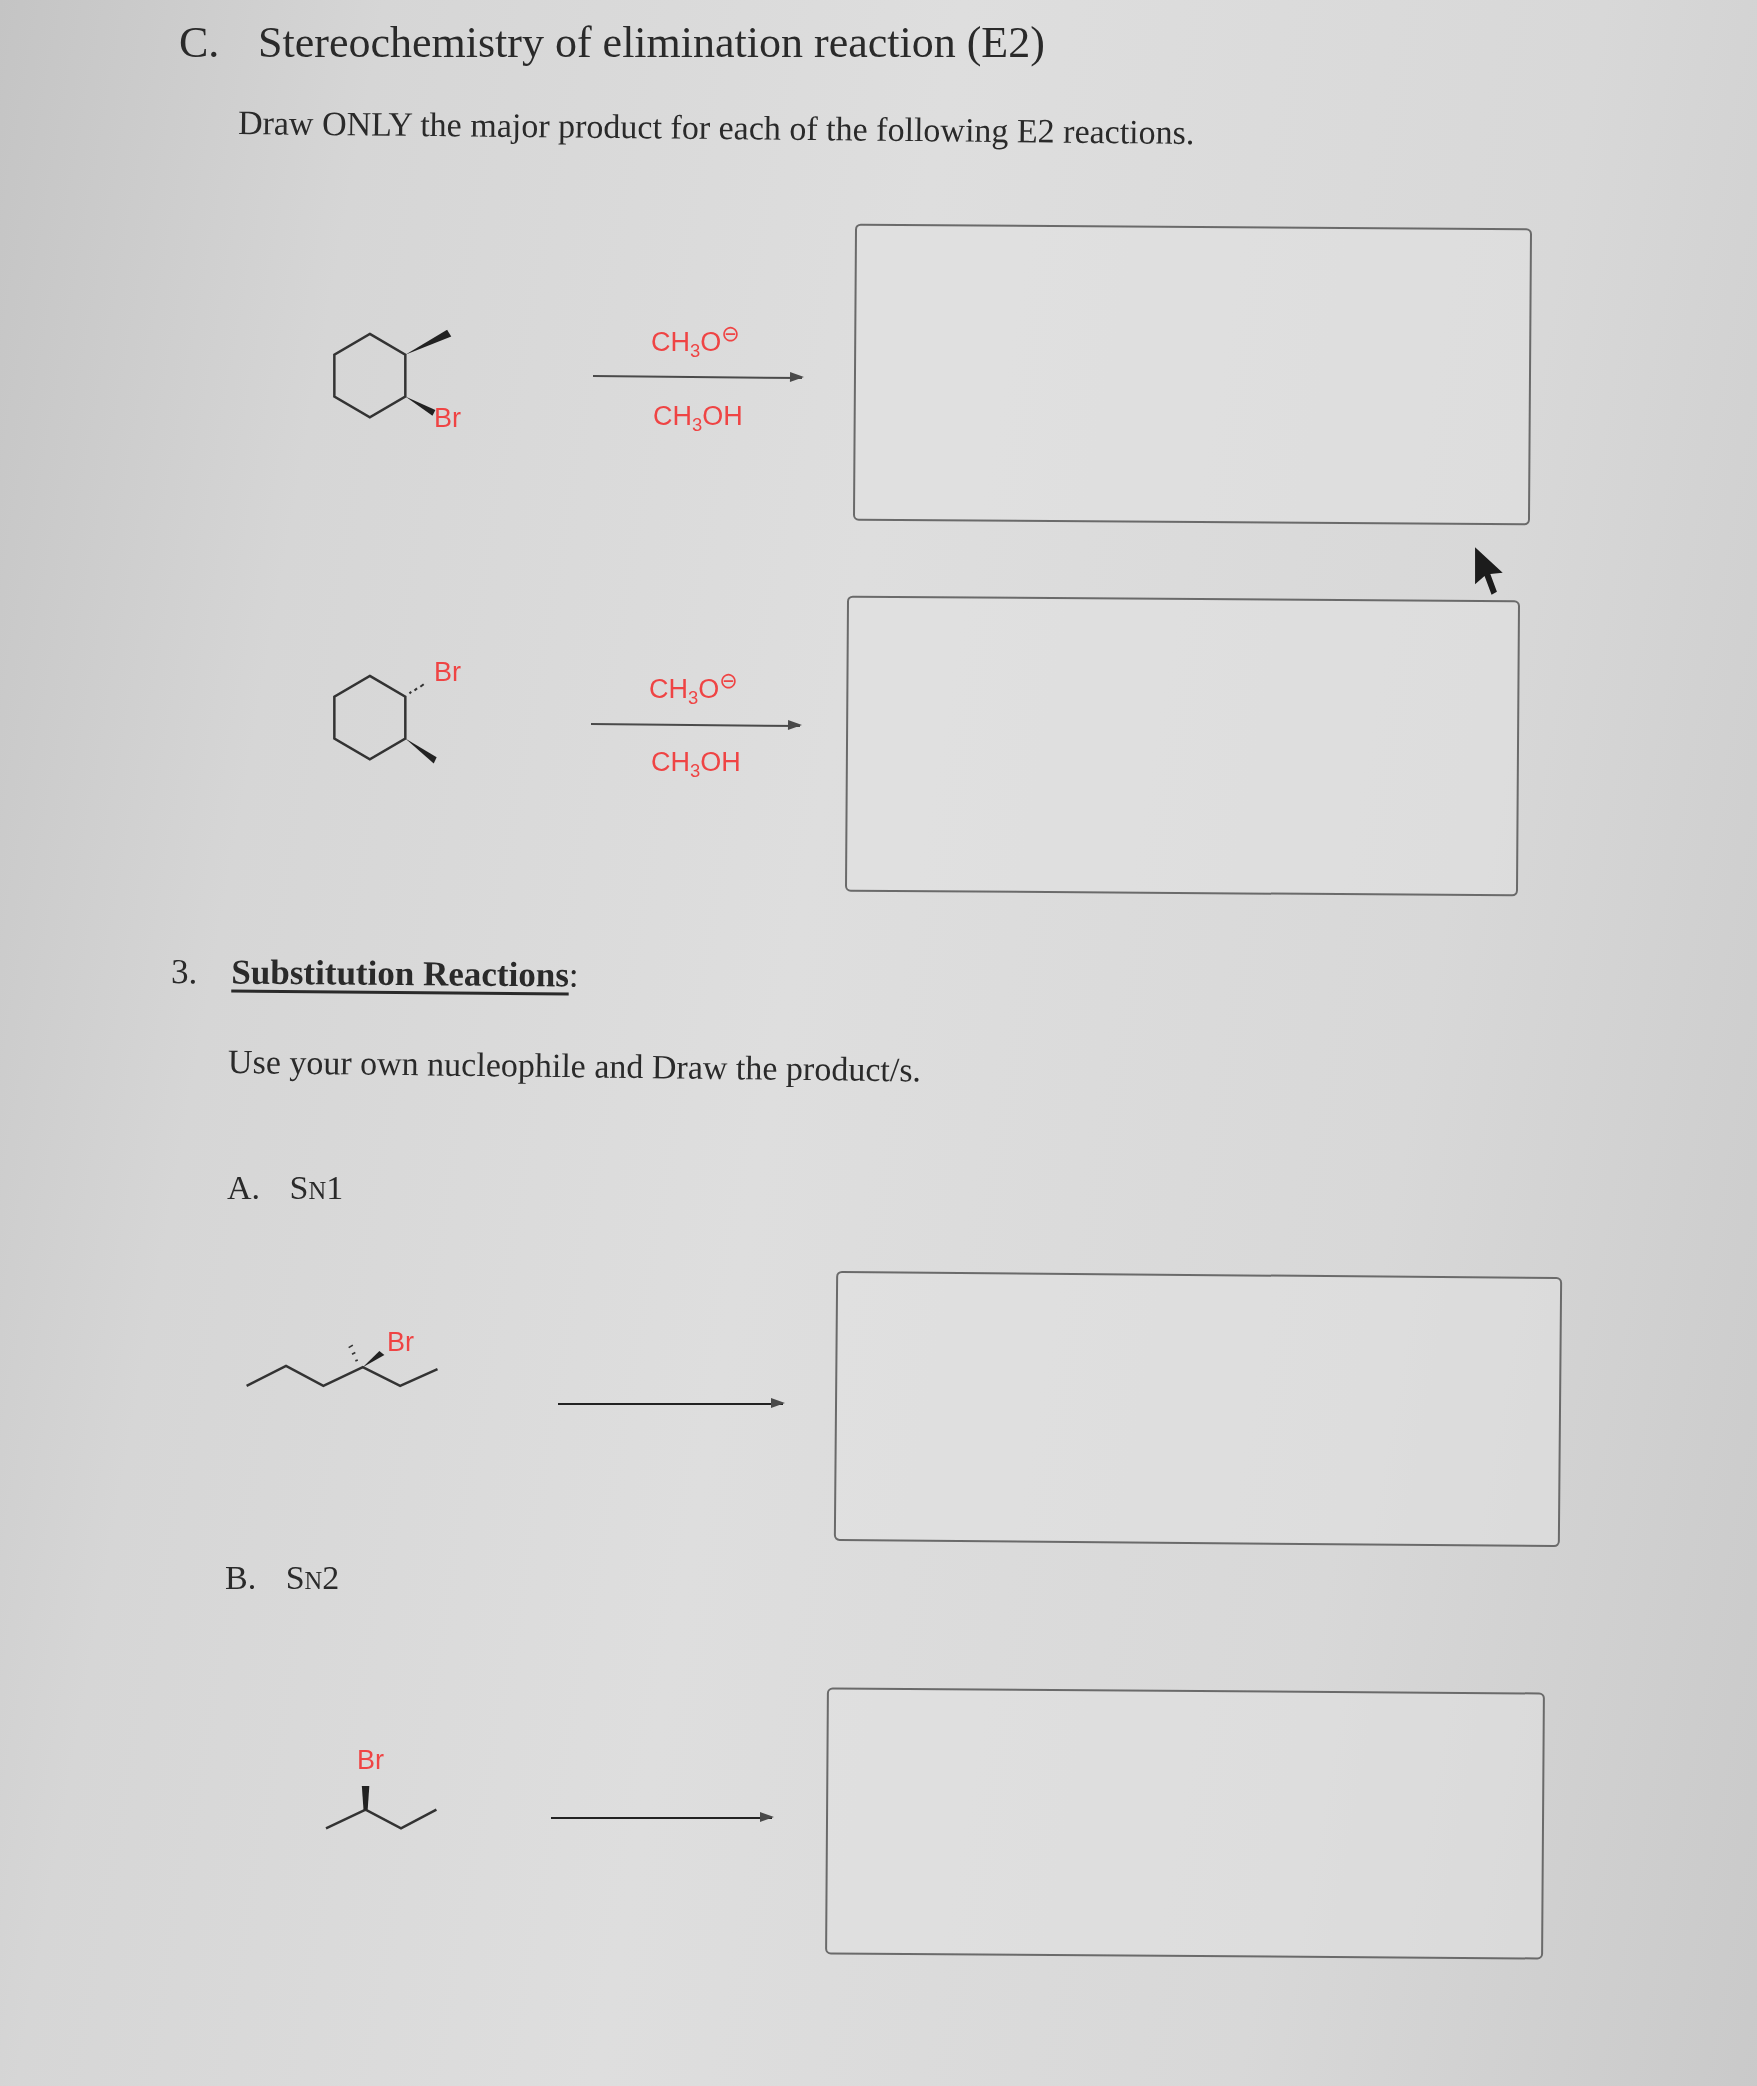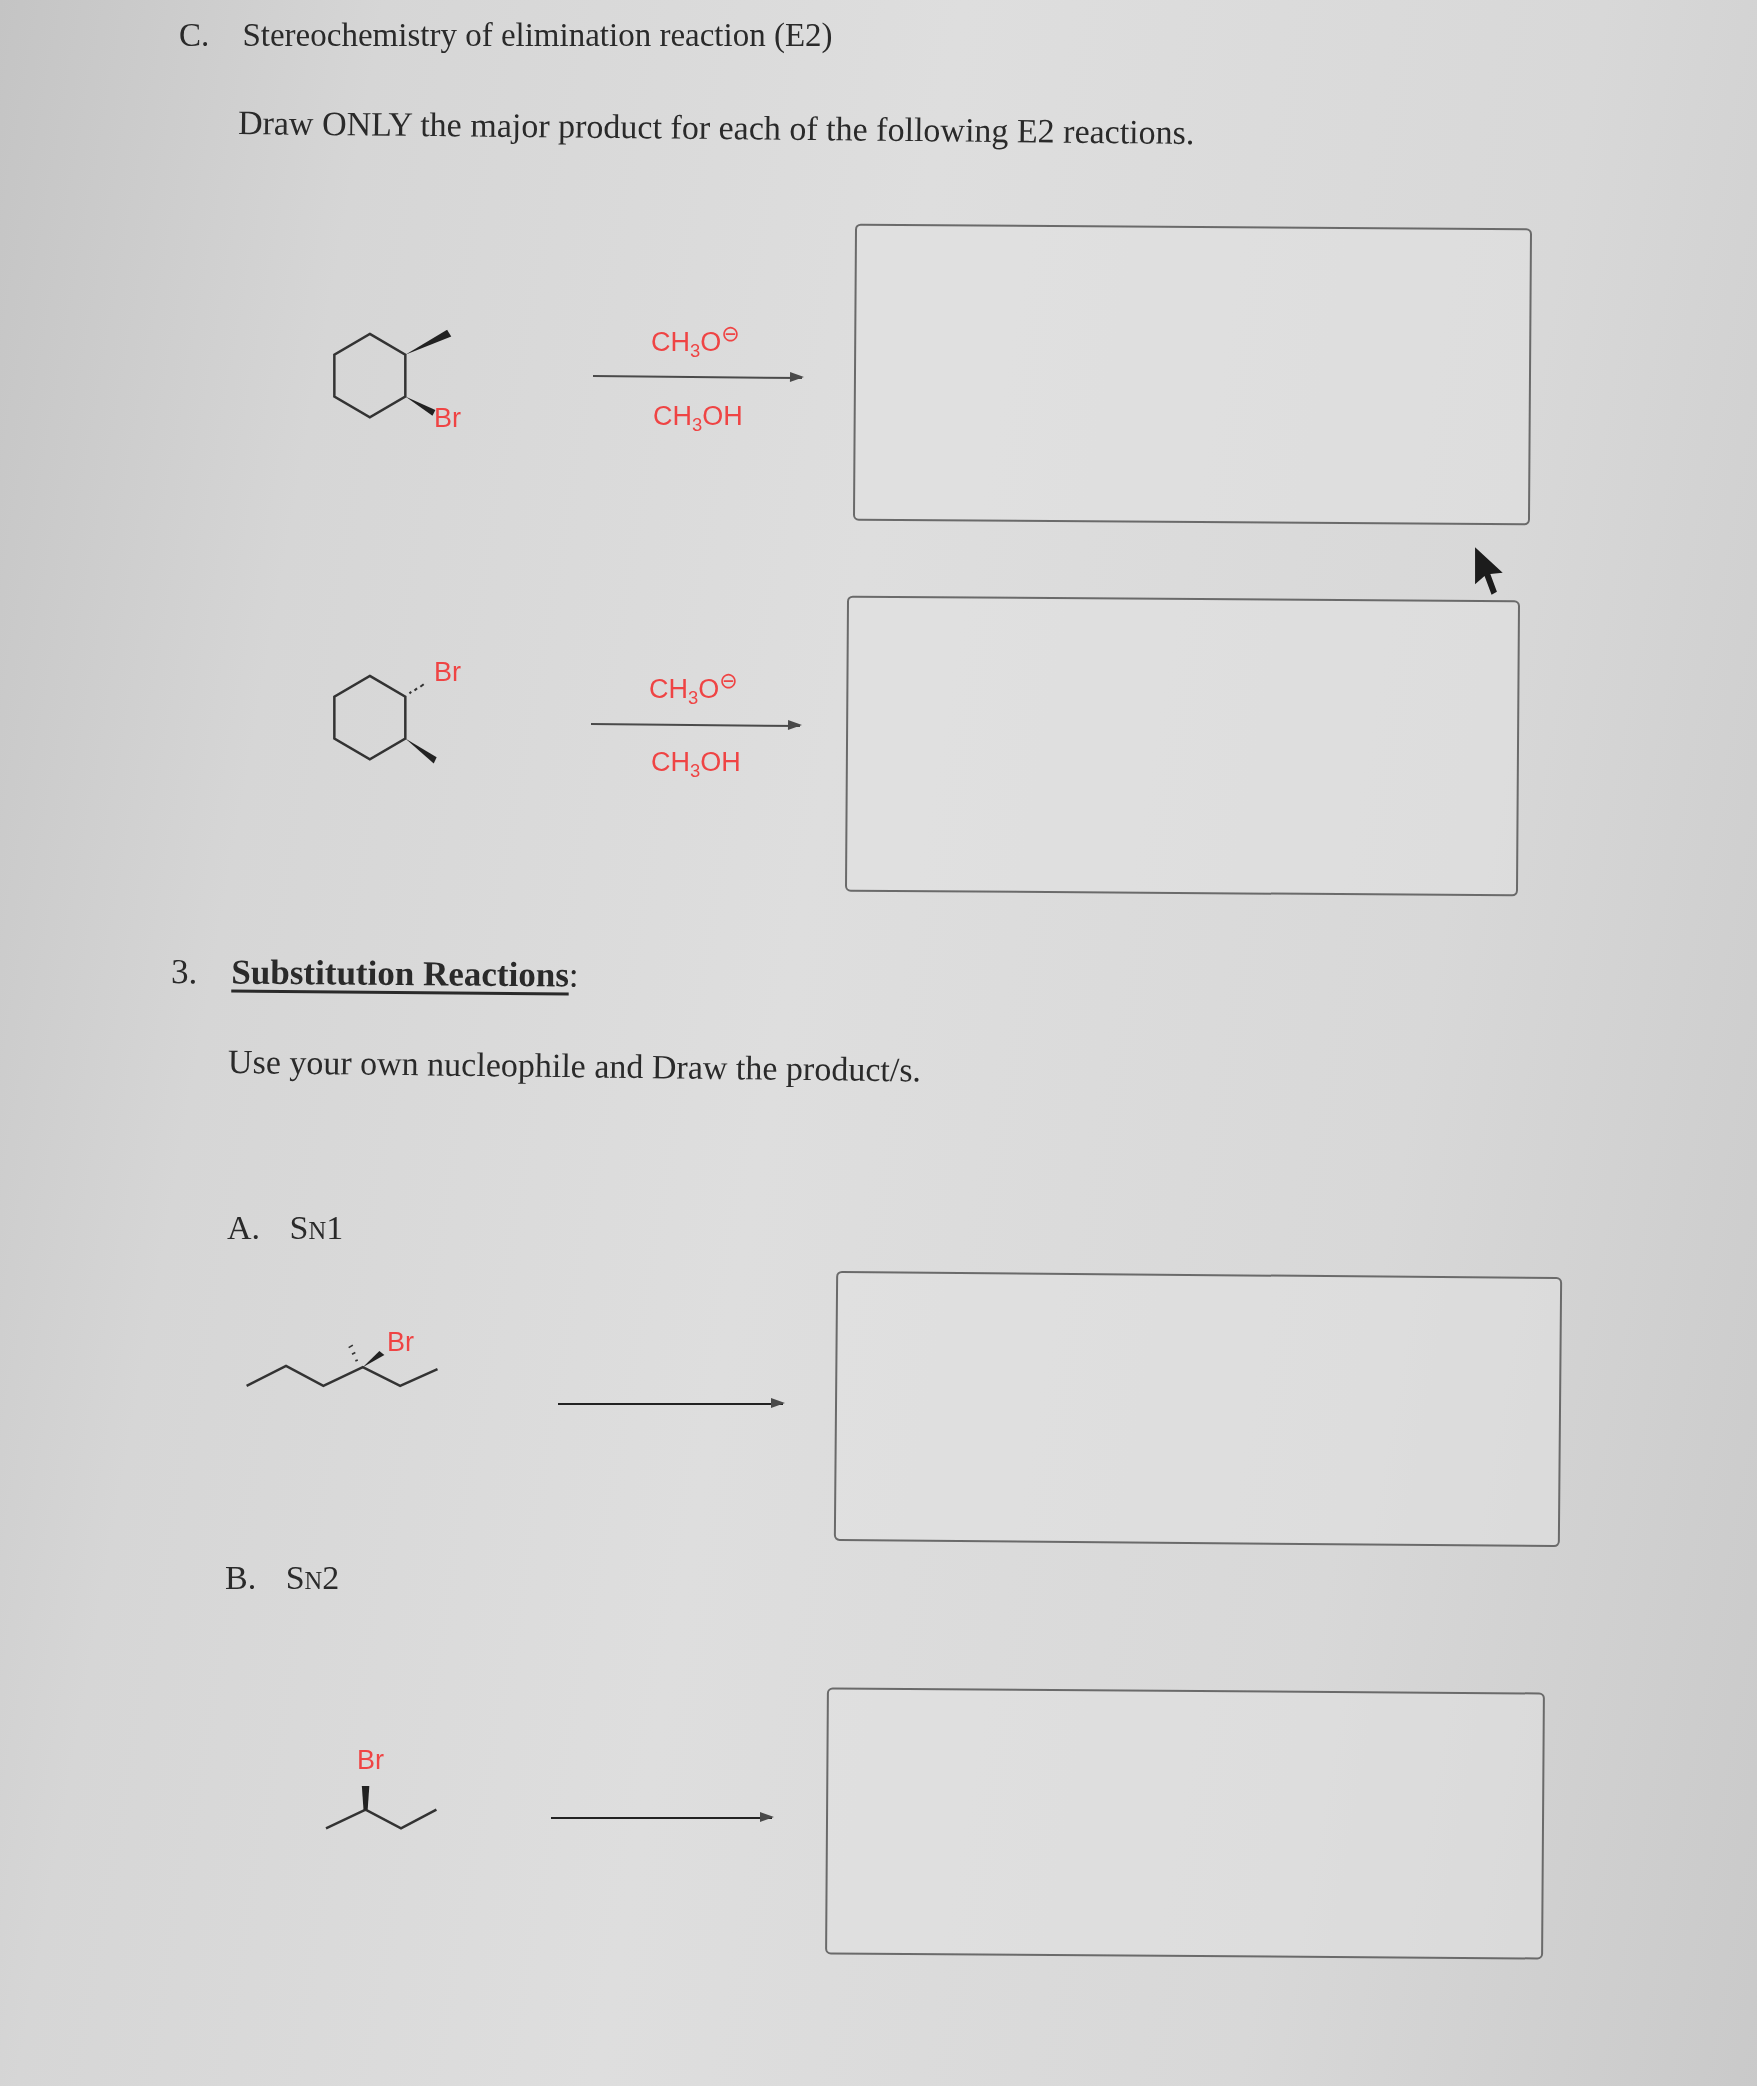--- a/index.html
+++ b/index.html
@@ -2,21 +2,21 @@
 <html style="font-size:6.7px"><head>
 <meta charset="utf-8">
 <style>
   html,body{margin:0;padding:0;}
   body{width:1758px;height:2172px;position:relative;overflow:hidden;
     background:linear-gradient(100deg,#c4c4c4 0%,#d6d6d6 18%,#dedede 45%,#d8d8d8 75%,#c9c9c9 100%);
     font-family:"Liberation Serif","DejaVu Serif",serif;color:#2a2a2a;}
   .abs{position:absolute;}
   .serif{font-family:"Liberation Serif","DejaVu Serif",serif;}
   .sans{font-family:"Liberation Sans","DejaVu Sans",sans-serif;}
-  .title{font-size:33px;}
+  .title{font-size:44px;}
   .instr{font-size:34px;}
   .heading{font-size:35px;font-weight:bold;}
   .heading .u{text-decoration:underline;text-decoration-thickness:3.3px;text-underline-offset:5.8px;}
   .sub{font-size:34px;}
   .reagent{font-size:27px;color:#ef4444;}
   .reagent sub{font-size:18.4px;}
   .box{position:absolute;border:2.1px solid #6a6a6a;border-radius:5.8px;background:rgba(226,226,226,0.55);}
   .arrow{position:absolute;height:2.1px;background:#4a4a4a;}
   .arrow::after{content:"";position:absolute;right:-1.7px;top:-5px;border-left:14px solid #4a4a4a;border-top:5.8px solid transparent;border-bottom:5.8px solid transparent;}
   svg{position:absolute;overflow:visible;}
@@ -68,21 +68,21 @@
 </div>
 <div class="box" style="left:846px;top:598px;width:669px;height:292px;transform:rotate(0.4deg);"></div>
 
 <div class="abs heading serif" style="left:171px;top:952px;transform:rotate(0.5deg);transform-origin:left;">
   <span style="font-weight:normal;">3.</span>
   <span style="display:inline-block;width:16.7px"></span>
   <span class="u">Substitution Reactions</span><span style="font-weight:normal;">:</span>
 </div>
 <div class="abs sub serif" style="left:228px;top:1043px;transform:rotate(0.7deg);transform-origin:left;">Use your own nucleophile and Draw the product/s.</div>
 
-<div class="abs sub serif" style="left:227px;top:1169px;margin-top:40px;">
+<div class="abs sub serif" style="left:227px;top:1169px;">
   <span>A.</span>
   <span style="display:inline-block;width:12.5px"></span>
   <span><span>S</span><span class="smallN">N</span><span>1</span></span>
 </div>
 <svg style="left:246px;top:1336px;width:217px;height:83px;" viewBox="0 0 520 200">
   <polyline points="0,120 95,72 185,120 280,75 370,120 460,80" fill="none" stroke="#333" stroke-width="6"></polyline>
   <polygon points="280,75 320,36 332,46" fill="#222"></polygon>
   <g stroke="#333" stroke-width="4">
       <line x1="262" y1="60" x2="268" y2="58"></line>
       <line x1="254" y1="44" x2="262" y2="40"></line>

